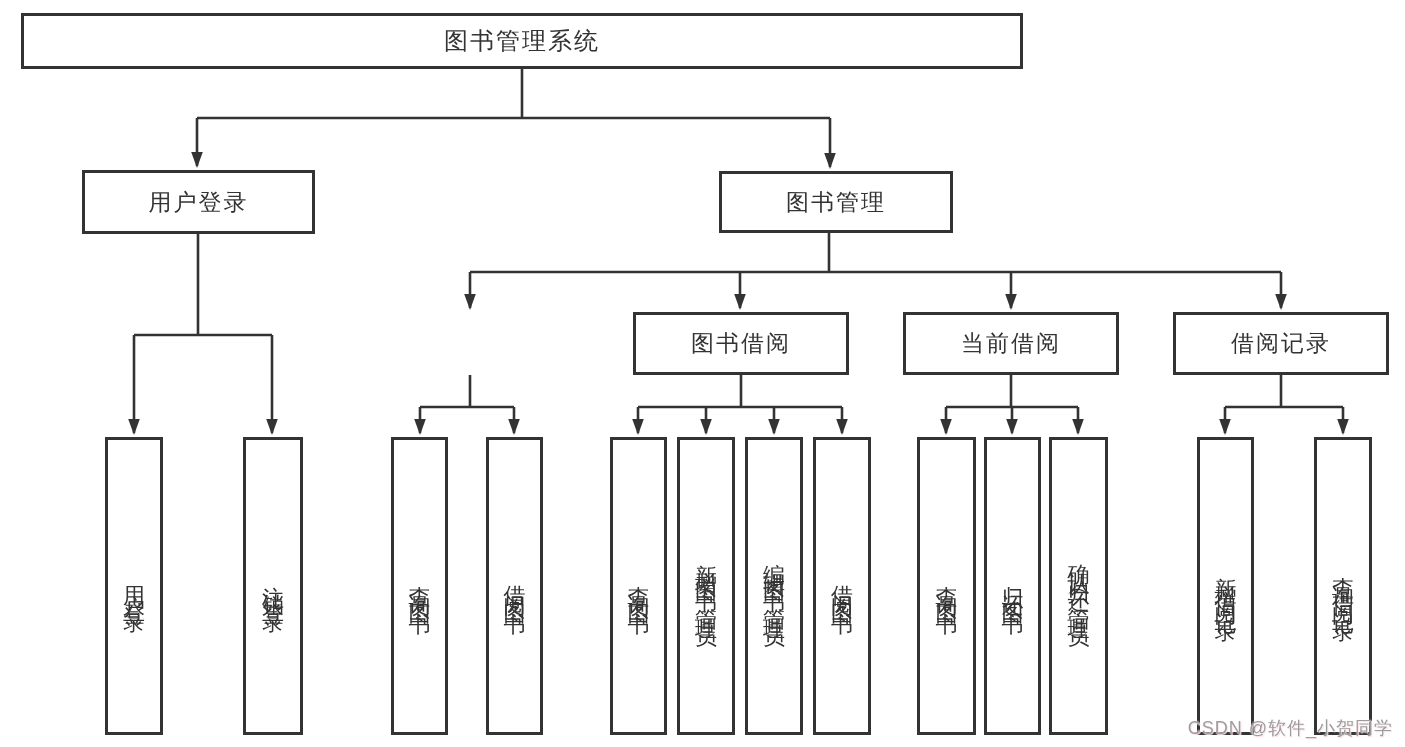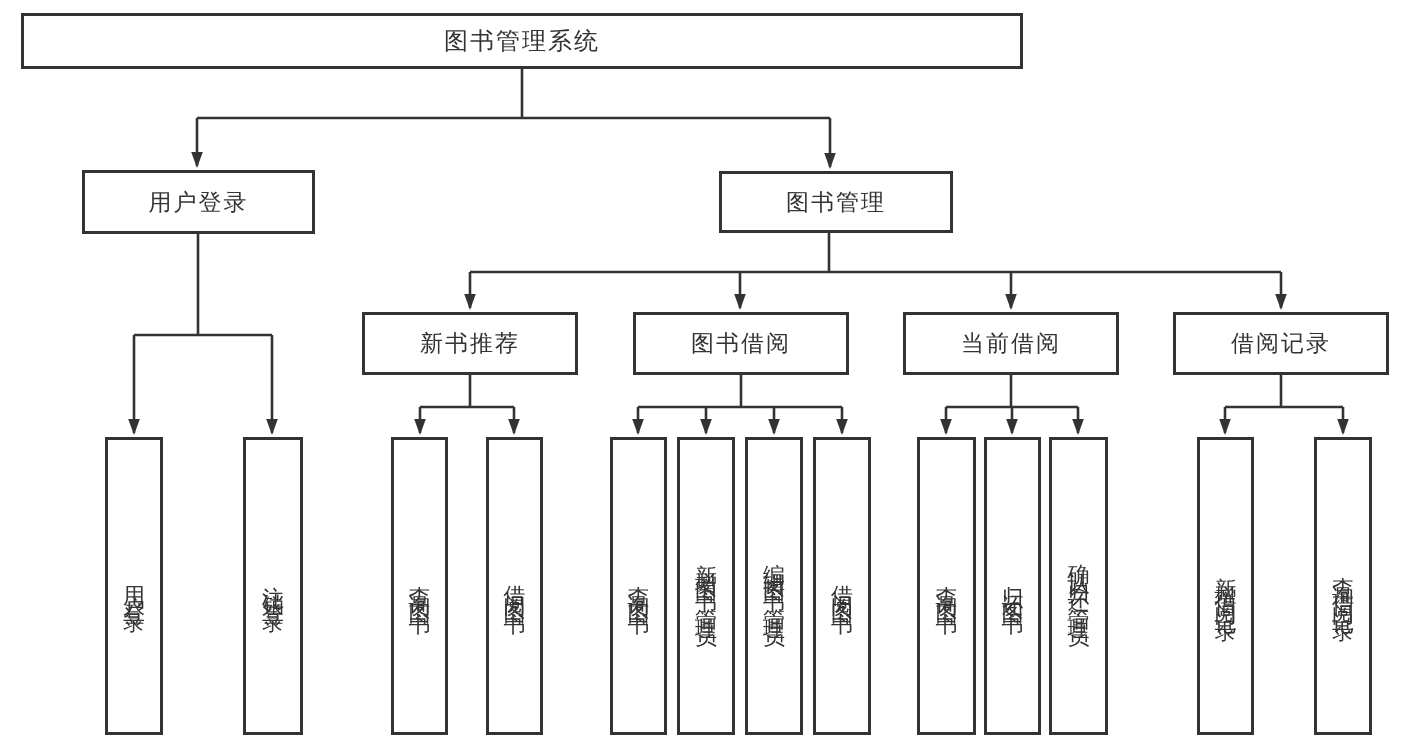--- a/index.html
+++ b/index.html
@@ -105,23 +105,20 @@
     <span class="hlabel">图书管理系统</span>
   </div>
 
   <div class="box" style="left:82px; top:170px; width:233px; height:64px;">
     <span class="hlabel">用户登录</span>
   </div>
   <div class="box" style="left:719px; top:171px; width:234px; height:62px;">
     <span class="hlabel">图书管理</span>
   </div>
 
-  <div class="box" style="left:362px; top:312px; width:216px; height:63px;">
-    <span class="hlabel">新书推荐</span>
-  </div>
   <div class="box" style="left:633px; top:312px; width:216px; height:63px;">
     <span class="hlabel">图书借阅</span>
   </div>
   <div class="box" style="left:903px; top:312px; width:216px; height:63px;">
     <span class="hlabel">当前借阅</span>
   </div>
   <div class="box" style="left:1173px; top:312px; width:216px; height:63px;">
     <span class="hlabel">借阅记录</span>
   </div>
 
@@ -162,14 +159,15 @@
     <span class="vtext">确认归还（管理员）</span>
   </div>
 
   <div class="box leaf" style="left:1197px; top:437px; width:57px; height:298px;">
     <span class="vtext">新增借阅记录</span>
   </div>
   <div class="box leaf" style="left:1314px; top:437px; width:58px; height:298px;">
     <span class="vtext">查询借阅记录</span>
   </div>
 
+  <div class="watermark">CSDN @软件_小贺同学</div>
 
 </div>
 
 </body></html>

